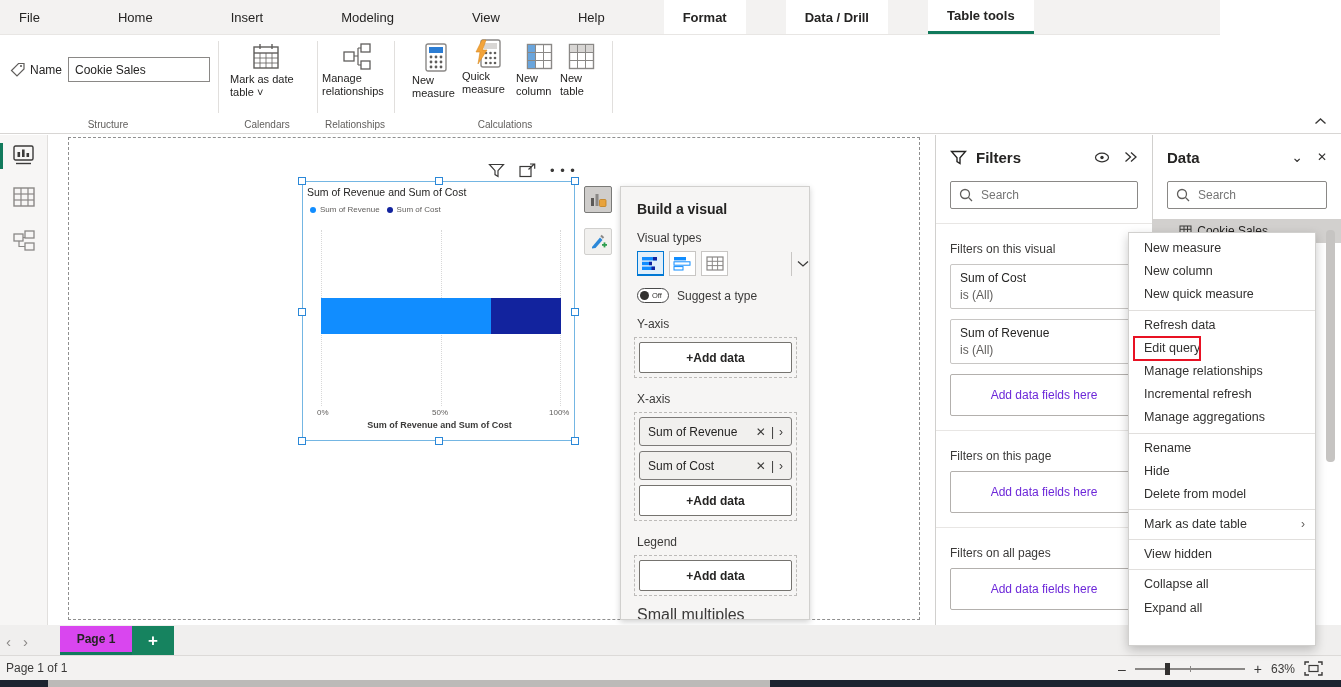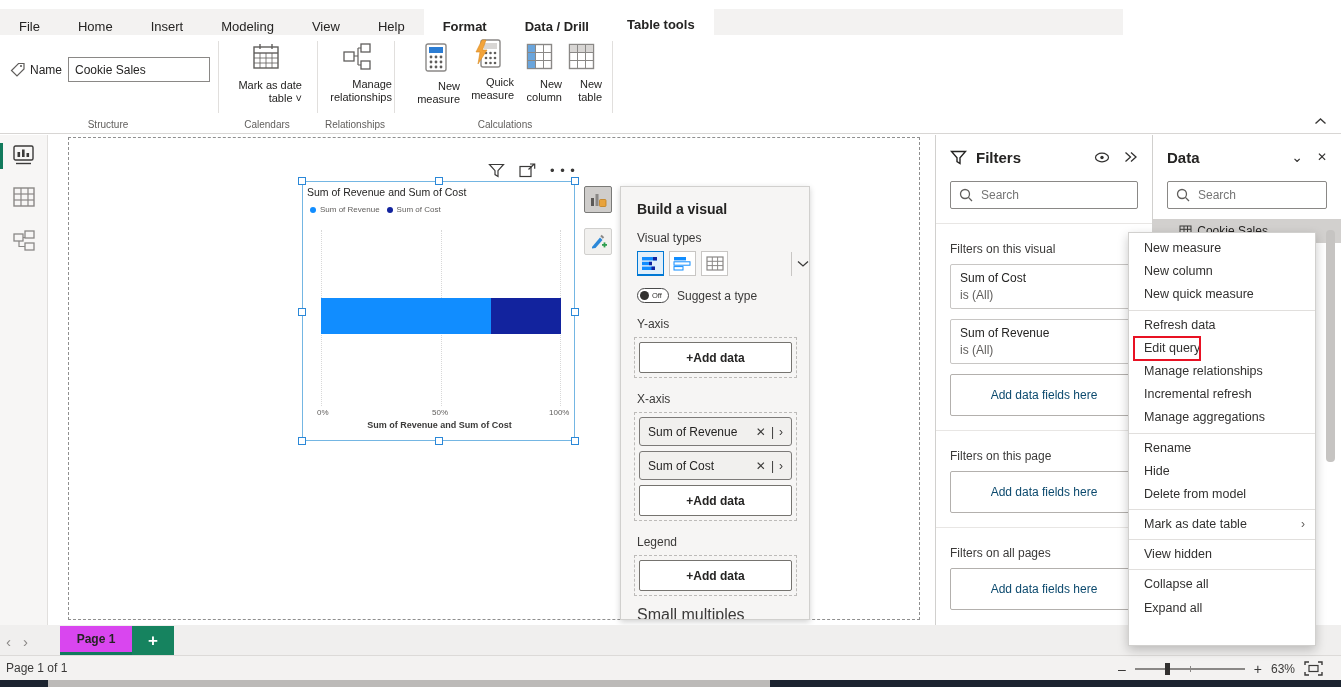--- a/index.html
+++ b/index.html
@@ -2,33 +2,33 @@
 <html><head>
 <meta charset="utf-8">
 <style>
   * { margin:0; padding:0; box-sizing:border-box; }
   body { font-family:"Liberation Sans", sans-serif; }
   .root { position:relative; width:1341px; height:687px; background:#ffffff; overflow:hidden;
           font-family:"Liberation Sans", sans-serif; color:#252423; }
   .abs { position:absolute; }
 
   
-  .tabsbar { position:absolute; left:0; top:9px; width:1123px; height:35px; background:#f3f2f1;
-             display:flex; align-items:stretch; border-bottom:1px solid #e8e6e4;}
+  .tabsbar { position:absolute; left:0; top:0; width:1220px; height:35px; background:#f3f2f1;
+             display:flex; align-items:stretch; border-bottom:1px solid #e8e6e4;gap:40px;}
   .tab { padding:0 19px; display:flex; align-items:center; font-size:13px; color:#252423; cursor:default; }
   .tab.active { background:#ffffff; font-weight:bold; }
   .tab.green-underline { border-bottom:3px solid #117a5c; padding-bottom:0; }
 
   
   .ribbon { position:absolute; left:0; top:35px; width:1341px; height:99px; background:#ffffff;
             border-bottom:1px solid #d8d6d4; }
   .rb-sep { position:absolute; top:6px; width:1px; height:72px; background:#e1dfdd; }
   .group-label { position:absolute; top:84px; font-size:10px; color:#605e5c; text-align:center; }
   .rb-btn { position:absolute; display:flex; flex-direction:column; align-items:center; cursor:default; }
-  .rb-btn .lbl { font-size:11px; color:#252423; text-align:right; line-height:13px; margin-top:8px; }
+  .rb-btn .lbl { font-size:11px; color:#252423; text-align:left; line-height:13px; margin-top:2px; }
   .namefield { position:absolute; left:10px; top:22px; display:flex; align-items:center; }
   .namefield .nlbl { font-size:12px; color:#252423; margin:0 6px 0 4px; }
   .namefield input { width:142px; height:25px; border:1px solid #8a8886; font-size:12px; padding:0 6px;
                      font-family:"Liberation Sans",sans-serif; color:#252423; background:#fff; }
   .ribbon-collapse { position:absolute; right:14px; top:82px; cursor:pointer; }
 
   
   .content { position:absolute; left:0; top:135px; width:1341px; height:490px; background:#ffffff; }
   .sidebar { position:absolute; left:0; top:0; width:48px; height:490px; background:#f7f6f5;
              border-right:1px solid #e1dfdd; }
@@ -93,21 +93,21 @@
   .pane-title { font-size:15px; font-weight:bold; color:#252423; }
   .searchbox { margin:2px 14px 0 14px; height:28px; border:1px solid #8a8886; border-radius:2px;
                display:flex; align-items:center; padding:0 8px; gap:8px; background:#fff; }
   .searchbox input { border:none; outline:none; flex:1; font-size:12px; color:#605e5c;
                      font-family:"Liberation Sans",sans-serif; background:transparent; }
   .f-section { font-size:12px; color:#3b3a39; margin:18px 0 8px 14px; }
   .f-card { margin:0 14px 10px 14px; border:1px solid #c8c6c4; border-radius:2px; background:#fff; padding:6px 9px; }
   .f-card .fname { font-size:12px; color:#252423; }
   .f-card .fcond { font-size:12px; color:#605e5c; margin-top:3px; }
   .f-add { margin:0 14px; border:1px solid #b3b0ad; border-radius:2px; height:42px; display:flex;
-           align-items:center; justify-content:center; font-size:12px; color:#0c4a6e; }
+           align-items:center; justify-content:center; font-size:12px; color:#6d28d9; }
   .f-div { height:1px; background:#e8e6e4; margin:14px 0 0 0; }
 
   
   .datapane { position:absolute; left:1153px; top:0; width:188px; height:490px; background:#ffffff; }
   .dp-row { position:absolute; left:0; top:84px; width:188px; height:24px; background:#d2d0ce;
             display:flex; align-items:center; padding-left:12px; gap:5px; font-size:12px; color:#252423; cursor:pointer;}
   .dp-scroll { position:absolute; right:6px; top:95px; width:9px; height:232px; background:#c6c4c2; border-radius:4px; cursor:pointer;}
 
   
   .ctxmenu { position:absolute; left:1128px; top:97px; width:188px; height:414px; background:#ffffff;

